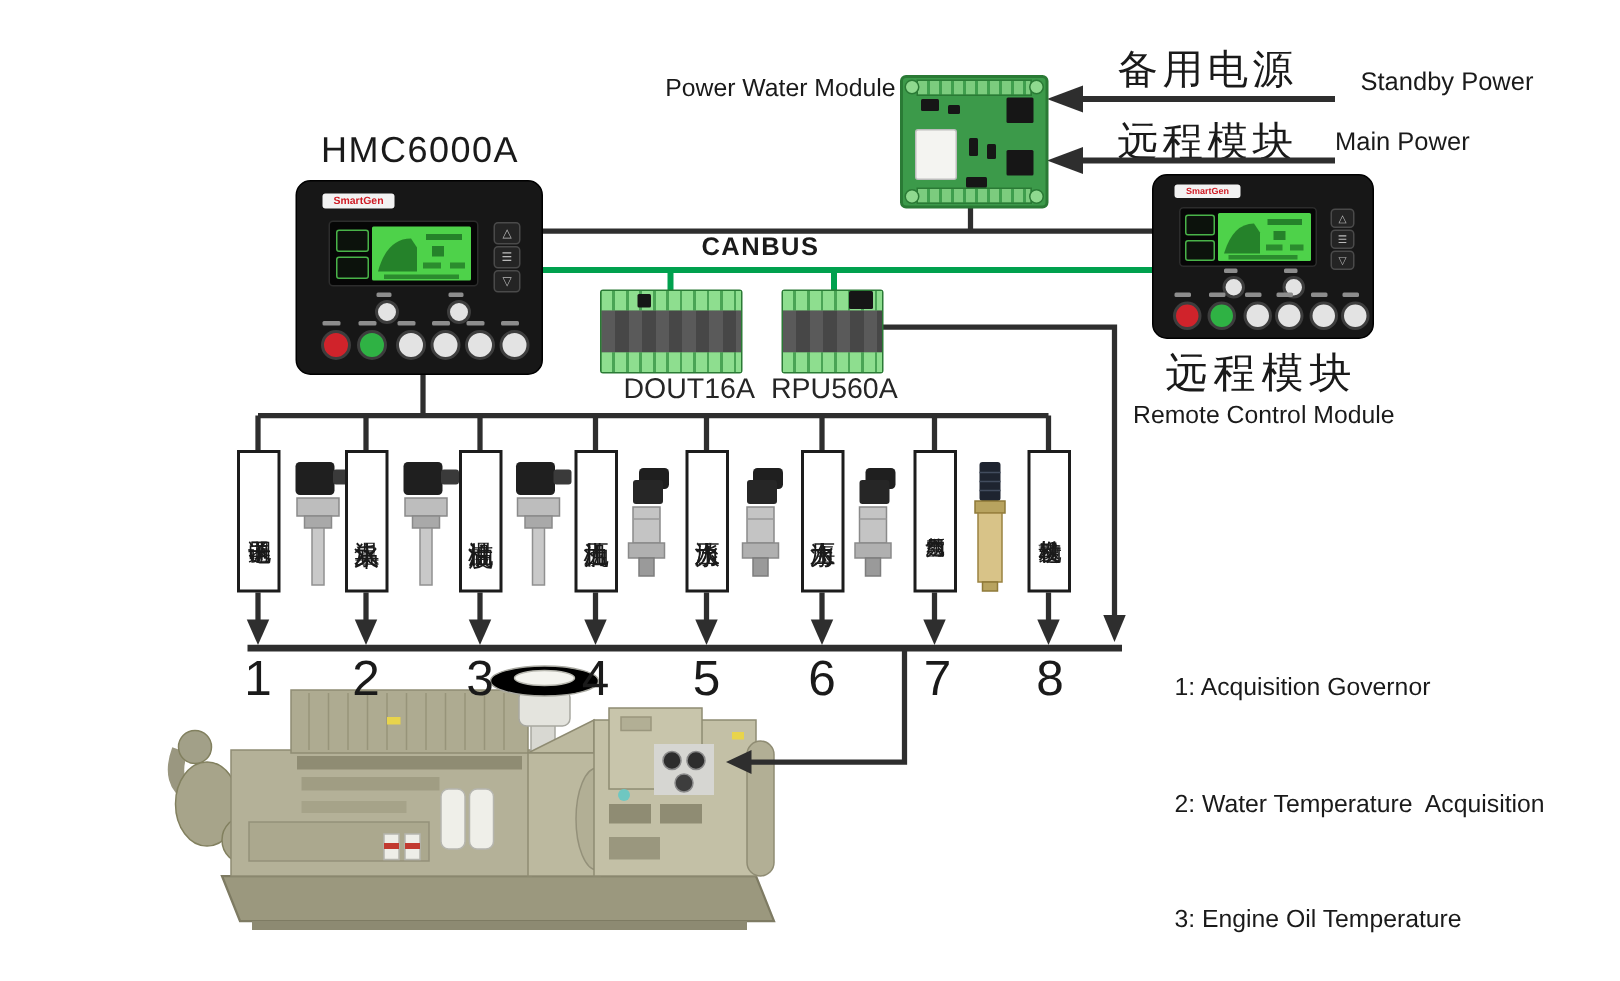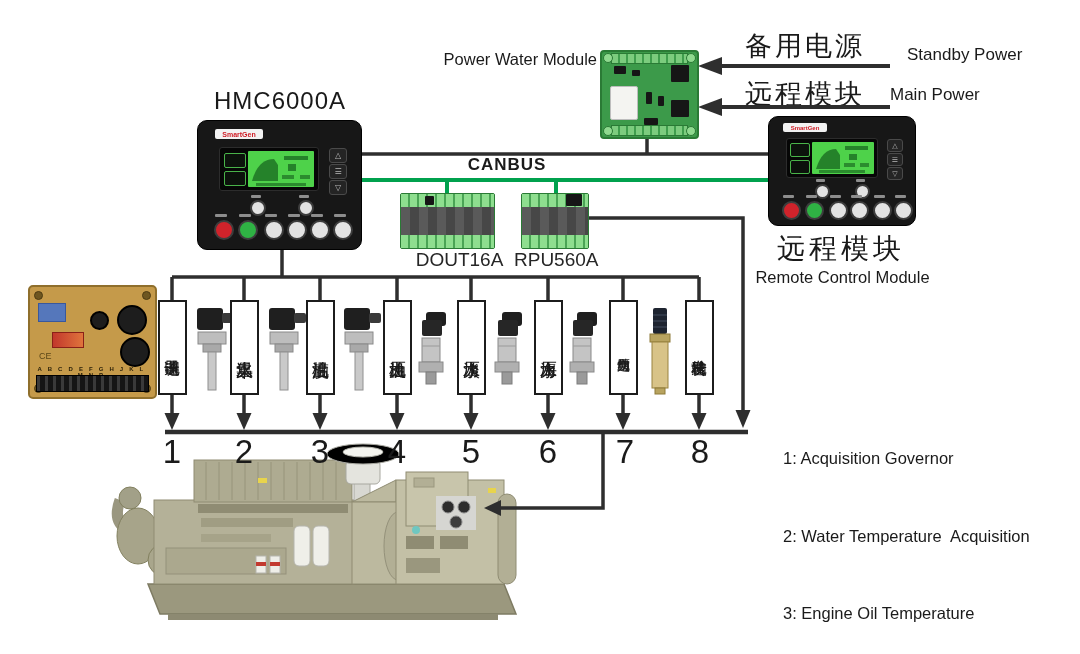--- a/index.html
+++ b/index.html
@@ -239,34 +239,20 @@
   </div>
   <div class="abs dinmod" style="left:521px;width:66px;">
     <div class="dinstrip" style="top:0;"></div>
       <div class="dinbody"></div>
       <div class="dinstrip" style="bottom:0;"></div>
     <div class="chip" style="right:6px;top:0;width:16px;height:12px;"></div>
   </div>
   <div class="abs ctr lbl-dout">DOUT16A</div>
   <div class="abs ctr lbl-rpu">RPU560A</div>
 
-  <div class="abs gov">
-    <div class="screw" style="left:4px;top:4px;"></div>
-      <div class="screw" style="right:4px;top:4px;"></div>
-    <div class="screw" style="left:4px;bottom:4px;"></div>
-      <div class="screw" style="right:4px;bottom:4px;"></div>
-    <div class="govlabel-blue"></div>
-    <div class="govdisp"></div>
-    <div class="knob" style="left:87px;top:18px;width:26px;height:26px;"></div>
-    <div class="knob" style="left:90px;top:50px;width:26px;height:26px;"></div>
-    <div class="knob" style="left:60px;top:24px;width:15px;height:15px;"></div>
-    <div class="ce">CE</div>
-    <div class="govletters">A B C D E F G H J K L M N P</div>
-    <div class="govterm"></div>
-  </div>
 
   <div class="abs sensor-box fs16" style="left:158px;">电子调速器</div>
   <div class="abs sensor-box" style="left:230px;">水温采集</div>
   <div class="abs sensor-box" style="left:306px;">机油温度</div>
   <div class="abs sensor-box" style="left:383px;">机油压力</div>
   <div class="abs sensor-box" style="left:457px;">淡水压力</div>
   <div class="abs sensor-box" style="left:534px;">海水压力</div>
   <div class="abs sensor-box fs13" style="left:609px;">起动空气压力</div>
   <div class="abs sensor-box fs16" style="left:685px;">发动机转速</div>
 

